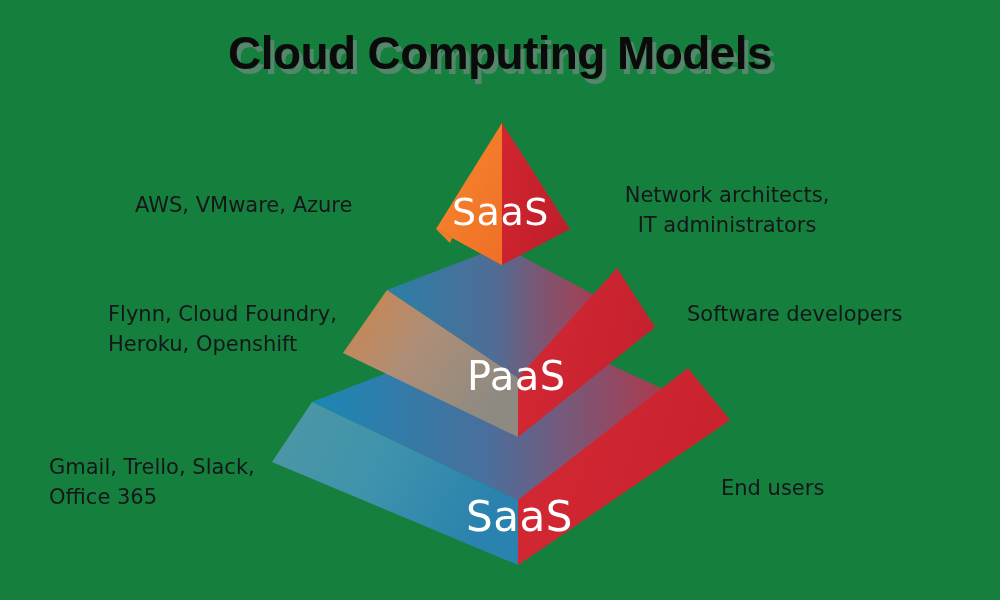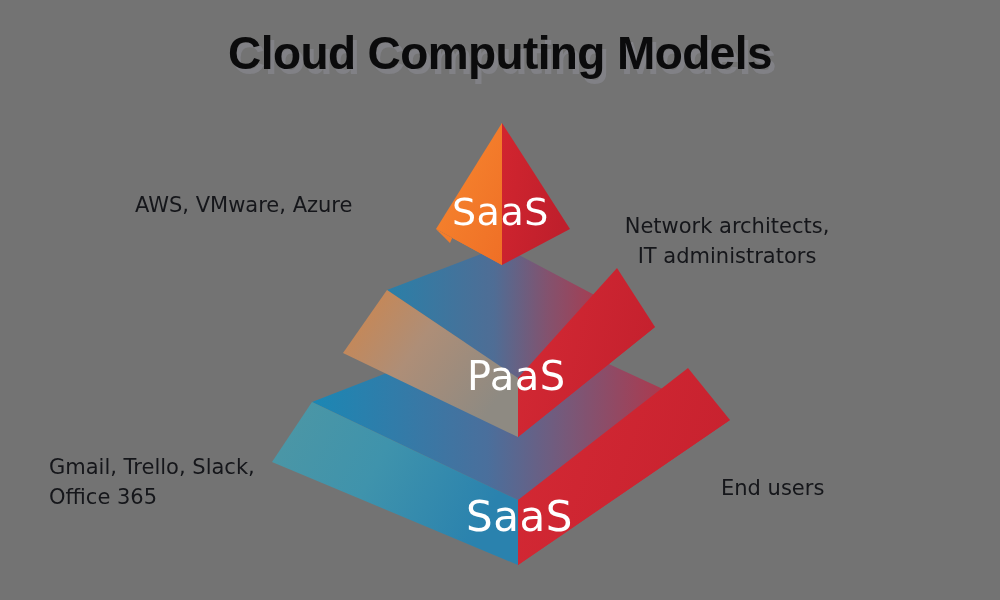--- a/index.html
+++ b/index.html
@@ -13,21 +13,21 @@
   }
   body {
     background: #eef2fc;
     font-family: "Liberation Sans", sans-serif;
     position: relative;
   }
   #stage {
     position: relative;
     width: 1000px;
     height: 600px;
-    background: #737373;
+    background: #15803d;
   }
   
   #title {
     position: absolute;
     left: 0;
     top: 26px;
     width: 1000px;
     text-align: center;
     font-size: 46px;
     font-weight: bold;
@@ -66,21 +66,21 @@
     font-family: "DejaVu Sans", sans-serif;
     white-space: pre-line;
   }
   .side-note.left  { text-align: left; }
   .side-note.right { text-align: left; }
 
   #note-iaas-left  { left: 135px; top: 190px; text-align: center; }
   #note-paas-left  { left: 108px; top: 299px; }
   #note-saas-left  { left: 49px;  top: 452px; }
 
-  #note-iaas-right { left: 620px; top: 180px; text-align: center; width: 214px; margin-top: 31px; }
+  #note-iaas-right { left: 620px; top: 180px; text-align: center; width: 214px; }
   #note-paas-right { left: 687px; top: 299px; }
   #note-saas-right { left: 721px; top: 444px; margin-top: 29px; }
 </style>
 </head>
 <body>
 
 <div id="stage">
 
   <div id="title">Cloud Computing Models</div>
 
@@ -171,20 +171,23 @@
       <polygon points="436,229 502,265 502,265 436,229" fill="url(#gFrontIaas)"></polygon>
     </g>
 
   </svg>
 
   <div class="tier-label" id="label-iaas">SaaS</div>
   <div class="tier-label" id="label-paas">PaaS</div>
   <div class="tier-label" id="label-saas">SaaS</div>
 
   <div class="side-note left" id="note-iaas-left">AWS, VMware, Azure</div>
+  <div class="side-note left" id="note-paas-left">Flynn, Cloud Foundry,
+Heroku,  Openshift</div>
   <div class="side-note left" id="note-saas-left">Gmail, Trello, Slack,
 Office 365</div>
 
   <div class="side-note right" id="note-iaas-right">Network  architects,
 IT administrators</div>
+  <div class="side-note right" id="note-paas-right">Software developers</div>
   <div class="side-note right" id="note-saas-right">End users</div>
 
 </div>
 
 </body></html>

